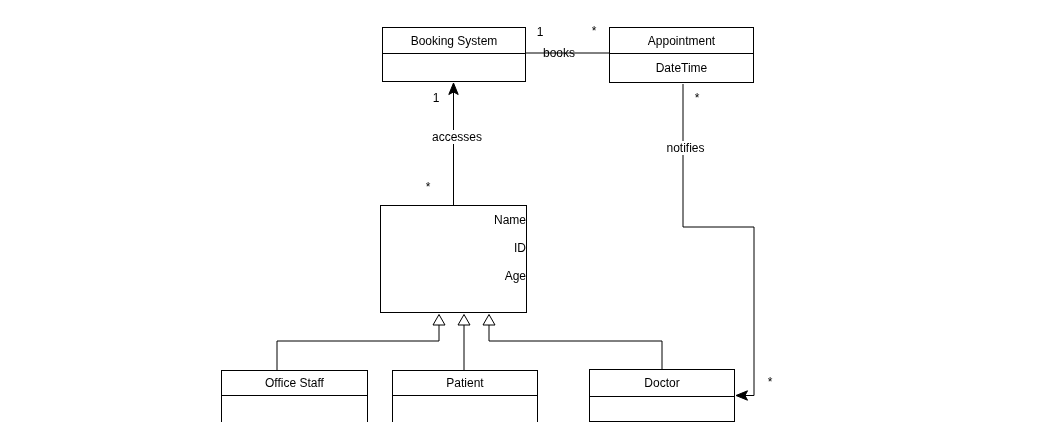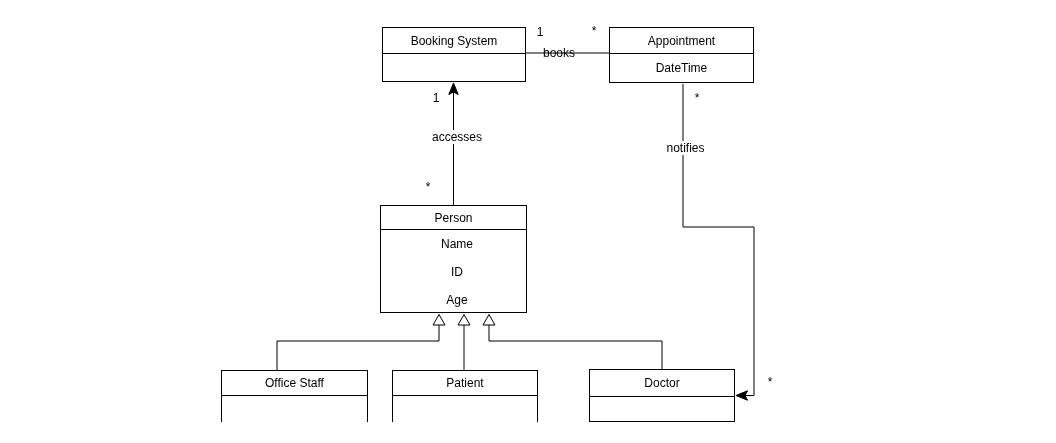--- a/index.html
+++ b/index.html
@@ -31,21 +31,21 @@
     display: flex;
     align-items: center;
     justify-content: center;
     white-space: nowrap;
   }
   .cls-body { box-sizing: border-box; }
   .cls-attr {
     height: 28px;
     line-height: 28px;
     padding-left: 7px;
-    text-align: center;
+    text-align: right;
     white-space: nowrap;
   }
   .cls-attr-centered {
     display: flex;
     align-items: center;
     justify-content: center;
   }
 
   #cls-booking-system { left: 382px; top: 27px;  width: 144px; height: 55px; }
   #cls-booking-system .cls-title { height: 26px; }
@@ -125,21 +125,20 @@
   </div>
 
   <div class="cls" id="cls-appointment">
     <div class="cls-title">Appointment</div>
     <div class="cls-body">
       <div class="cls-attr-centered">DateTime</div>
     </div>
   </div>
 
   <div class="cls" id="cls-person">
-    <div class="cls-title">Person</div>
     <div class="cls-body">
       <div class="cls-attr">Name</div>
       <div class="cls-attr">ID</div>
       <div class="cls-attr">Age</div>
     </div>
   </div>
 
   <div class="cls" id="cls-office-staff">
     <div class="cls-title">Office Staff</div>
     <div class="cls-body"></div>

